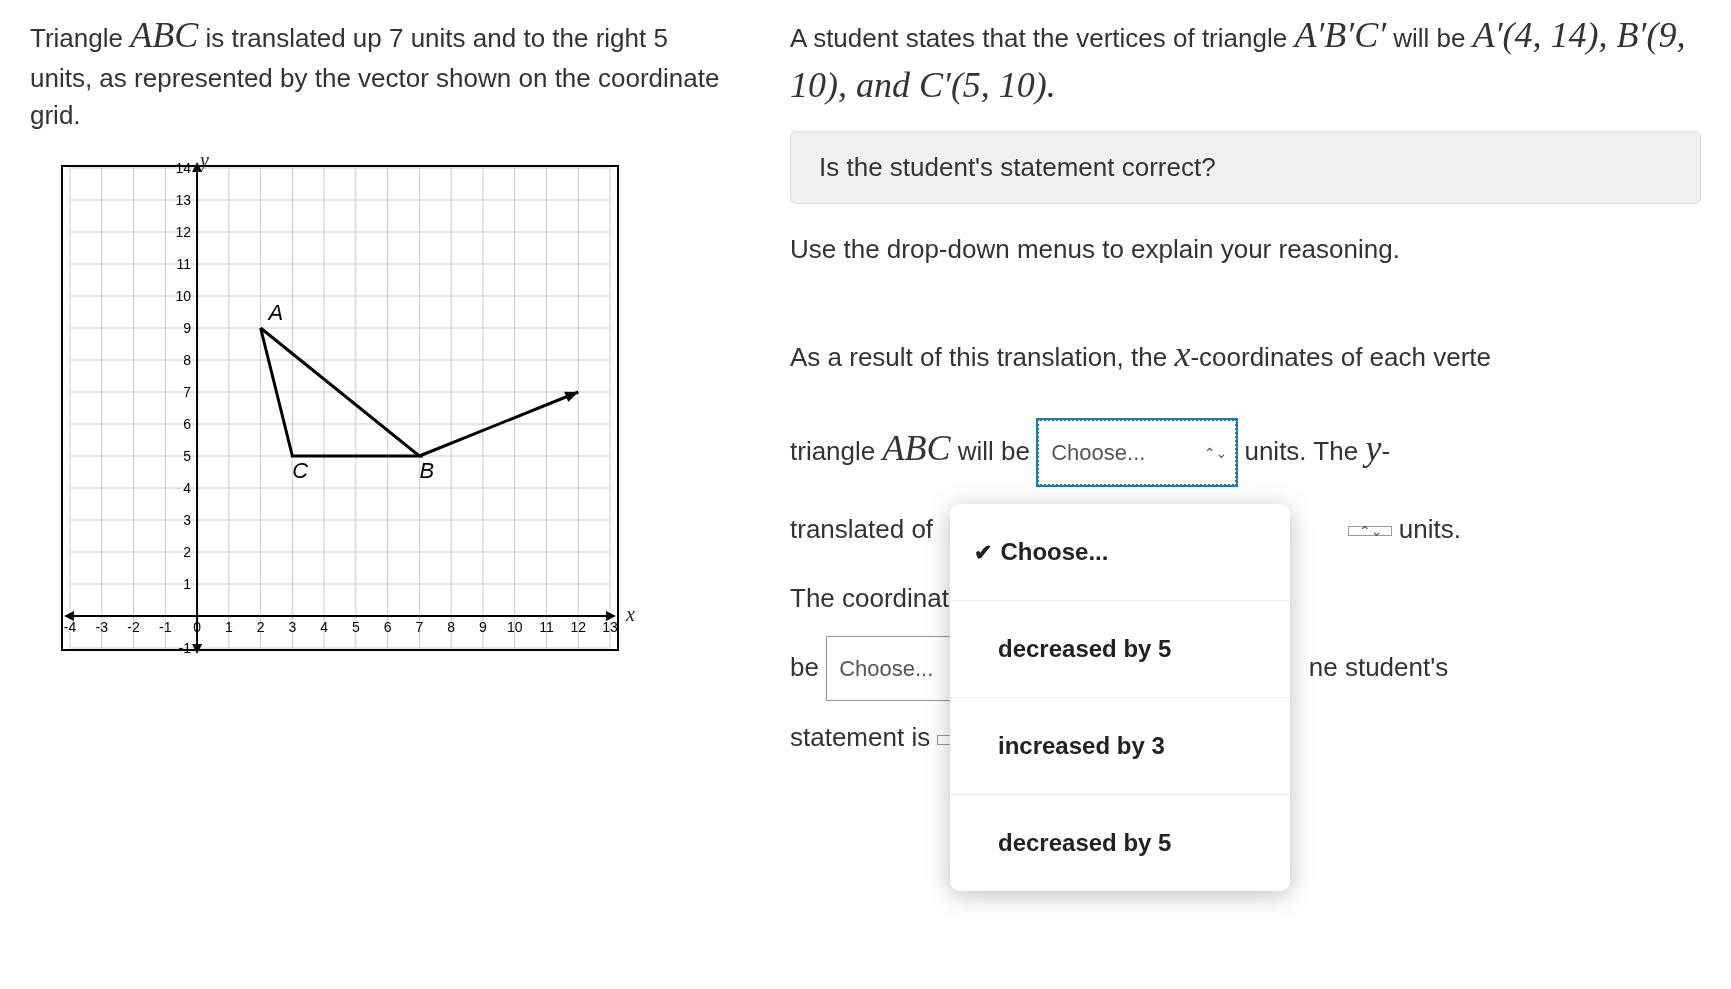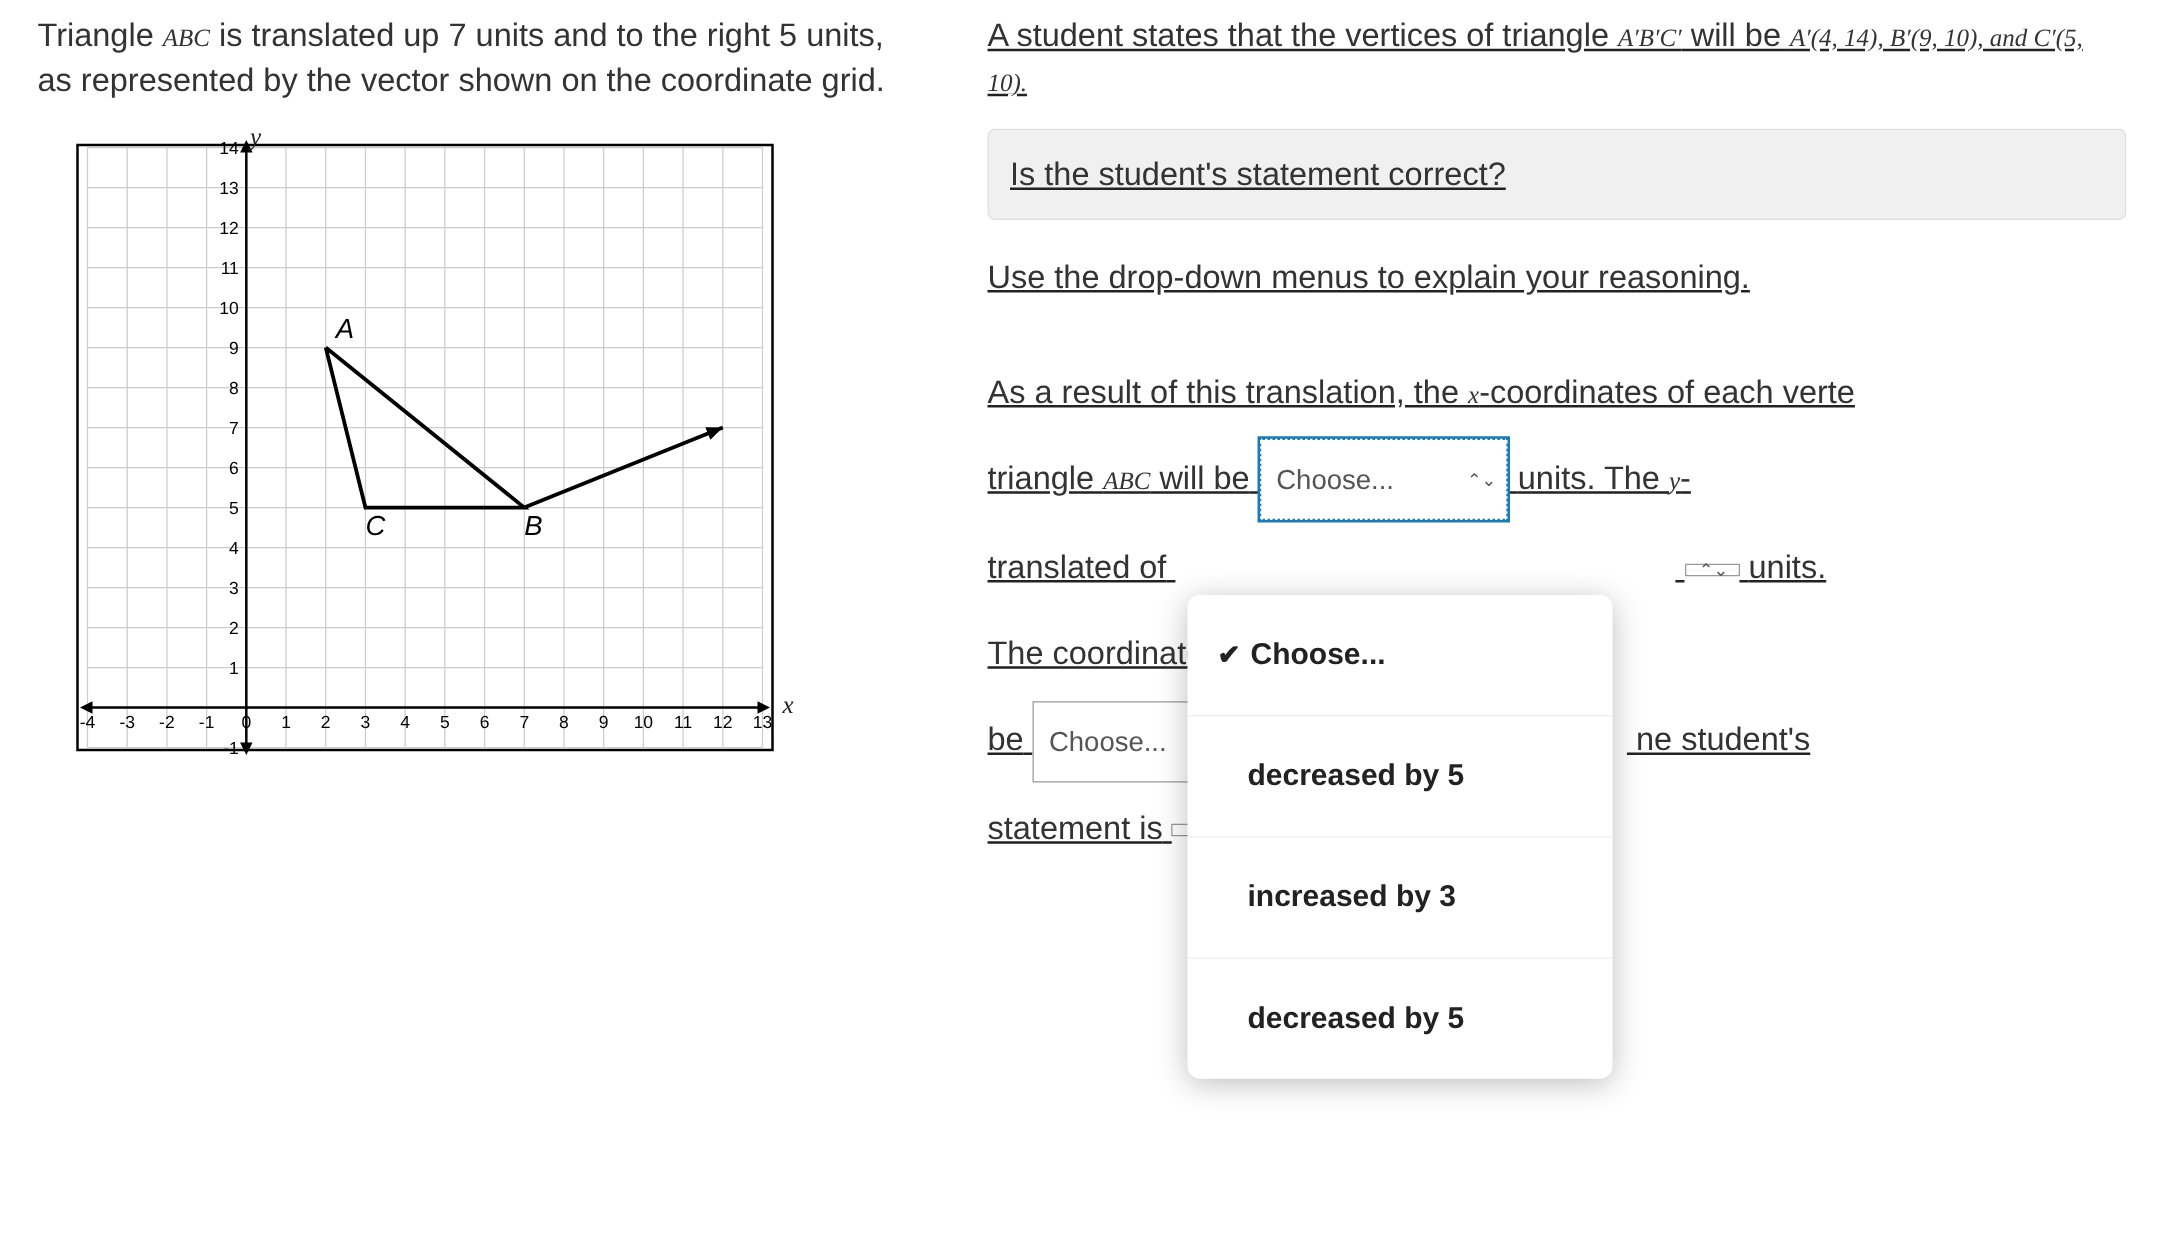--- a/index.html
+++ b/index.html
@@ -1,24 +1,24 @@
 <!DOCTYPE html>
 <html><head>
 <meta charset="utf-8">
 <style>
 * { box-sizing: border-box; margin: 0; padding: 0; }
 body { font-family: "Helvetica Neue", Arial, sans-serif; font-size: 24px; color: #222; background: #fff; width: 1731px; height: 989px; overflow: hidden; position: relative; }
 .container { display: flex; padding: 10px 30px; gap: 60px; }
 .left { flex: 0 0 700px; }
-.right { flex: 1; text-decoration: underline; }
+.right { flex: 1; }
 .problem-text { font-size: 26px; line-height: 1.4; margin-bottom: 20px; color: #333; }
-.math-i { font-style: italic; font-family: "Times New Roman", serif; font-size: 20px; }
+.math-i { font-style: italic; font-family: "Times New Roman", serif; font-size: 36px; }
 .graph-box { width: 590px; height: 510px; position: relative; }
 .axis-label { position: absolute; font-style: italic; font-family: "Times New Roman", serif; font-size: 20px; }
-.question-box { background: #f0f0f0; border: 1px solid #ddd; border-radius: 6px; padding: 20px 17px; font-size: 26px; margin: 20px 0 30px 0; color: #333; }
+.question-box { background: #f0f0f0; border: 1px solid #ddd; border-radius: 6px; padding: 20px 28px; font-size: 26px; margin: 20px 0 30px 0; color: #333; }
 .instruction { font-size: 26px; margin-bottom: 44px; color: #333; }
 .answer-area { font-size: 26px; line-height: 2.5; color: #333; position: relative; }
 .select-box { display: inline-block; border: 1px solid #999; background: #fff; padding: 4px 30px 4px 12px; font-size: 22px; color: #555; position: relative; min-width: 120px; vertical-align: middle; }
 .select-box.active { border: 2px dotted #1a7bb9; outline: 2px solid #1a7bb9; outline-offset: -1px; min-width: 200px; }
 .select-caret { position: absolute; right: 8px; top: 50%; transform: translateY(-50%); font-size: 14px; color: #555; }
 .dropdown { position: absolute; background: #fff; border-radius: 10px; box-shadow: 0 4px 24px rgba(0,0,0,0.25); width: 340px; z-index: 10; overflow: hidden; }
 .dropdown-item { padding: 18px 24px; font-size: 24px; font-weight: 600; border-bottom: 1px solid #eee; cursor: pointer; font-family: Arial, sans-serif; color: #222; }
 .dropdown-item:last-child { border-bottom: none; }
 .dropdown-item.sel::before { content: "✔"; margin-right: 8px; font-size: 22px; }
 .dropdown-item:not(.sel) { padding-left: 48px; }

